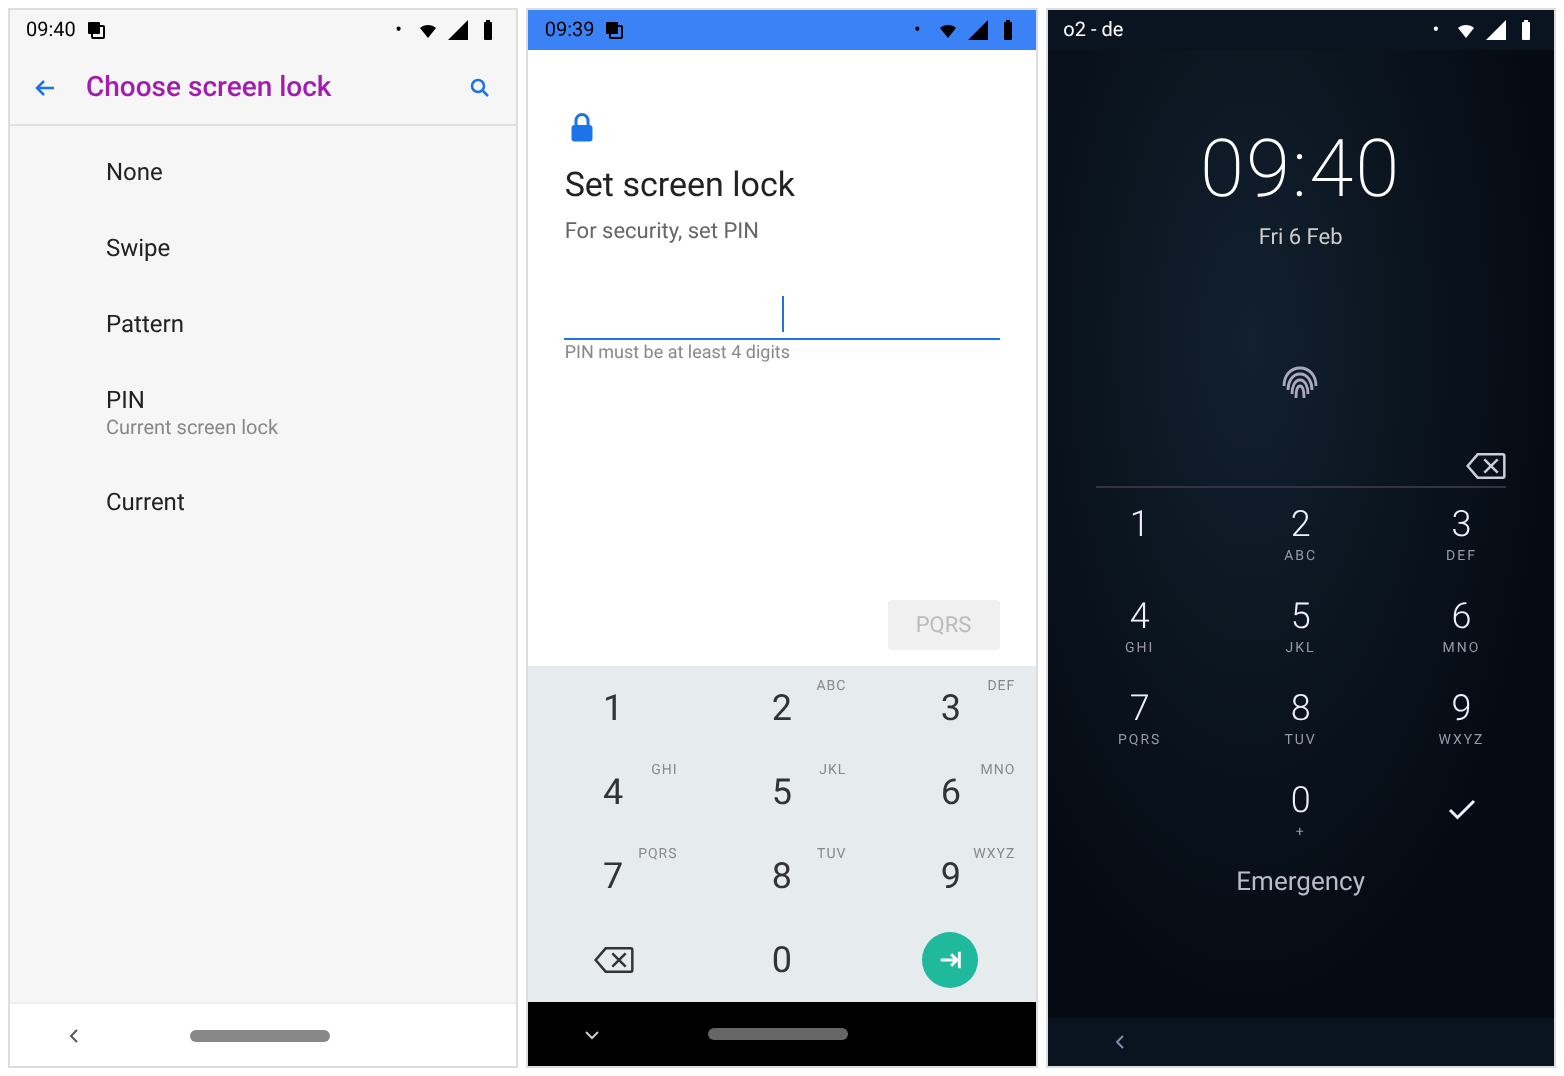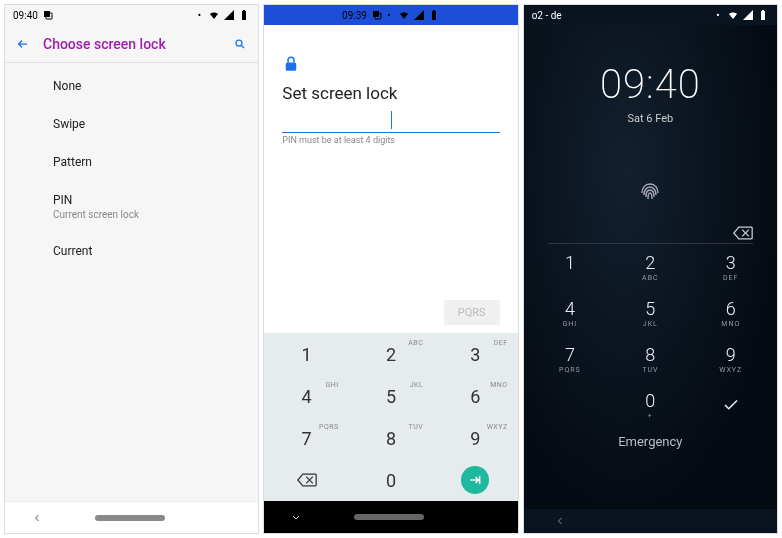--- a/index.html
+++ b/index.html
@@ -6,21 +6,21 @@
   body { width: 782px; height: 538px; background: #fff; display: flex; gap: 4px; padding: 4px; }
   .phone { flex: 1; height: 530px; border: 1px solid #ddd; background: #fff; display: flex; flex-direction: column; position: relative; overflow: hidden; }
   .phone.dark { background: #0a1420; color: #fff; justify-content: flex-end; }
   
   .status { height: 20px; display: flex; align-items: center; justify-content: space-between; padding: 0 8px; font-size: 10px; }
   .status .left { display: flex; align-items: center; gap: 4px; }
   .status .right { display: flex; align-items: center; gap: 3px; }
   .ic { width: 12px; height: 12px; display: inline-flex; align-items: center; justify-content: center; }
   .ic svg { width: 100%; height: 100%; }
   .phone.light .status { background: #f6f6f6; color: #000; }
-  .phone.white .status { background: #1d4ed8; color: #000; justify-content: center; }
+  .phone.white .status { background: #3b82f6; color: #000; }
   .phone.dark .status { background: transparent; color: #fff; }
 
   
   .p1-header { height: 38px; display: flex; align-items: center; padding: 0 12px; gap: 14px; border-bottom: 1px solid #e0e0e0; background:#f6f6f6;}
   .p1-header .back { color: #1a73e8; }
   .p1-header .title { flex: 1; color: #a21caf; font-size: 14px; font-weight: 500; }
   .p1-header .search { color: #1a73e8; }
   .p1-list { flex: 1; background: #f6f6f6; padding-top: 4px; }
   .p1-item { padding: 12px 0 12px 48px; font-size: 12px; color: #222; }
   .p1-item .sub { font-size: 10px; color: #888; margin-top: 2px; }
@@ -177,20 +177,21 @@
     </div>
   </div>
   <div class="p2-body">
     <span class="ic lockicon" style="width:18px;height:18px">
         <svg viewBox="0 0 24 24" fill="currentColor">
           <rect x="5" y="10" width="14" height="11" rx="2"></rect>
           <path d="M8 10V7a4 4 0 018 0v3" fill="none" stroke="currentColor" stroke-width="2"></path>
         </svg>
       </span>
     <div class="p2-title">Set screen lock</div>
+    <div class="p2-sub">For security, set PIN</div>
     <div class="pin-input">
         <div class="cursor"></div>
       </div>
     <div class="pin-hint">PIN must be at least 4 digits</div>
     <div class="btn-next">PQRS</div>
   </div>
   <div class="keypad">
     <div class="krow">
       <div class="key">
           <span>1</span>
@@ -285,21 +286,21 @@
       <span class="ic">
           <svg viewBox="0 0 24 24" fill="currentColor">
             <rect x="8" y="4" width="8" height="18" rx="1"></rect>
             <rect x="10" y="2" width="4" height="2"></rect>
           </svg>
         </span>
     </div>
   </div>
   <div class="p3-top">
     <div class="clock">09:40</div>
-    <div class="date">Sat 6 Feb</div>
+    <div class="date">Fri 6 Feb</div>
     <span class="ic fingerprint" style="width:24px;height:24px">
         <svg viewBox="0 0 24 24" fill="none" stroke="currentColor" stroke-width="1.4">
           <path d="M4 14c0-5 3-9 8-9s8 4 8 9"></path>
           <path d="M6 16c0-4 2-8 6-8s6 4 6 8"></path>
           <path d="M8 18c0-3 1-7 4-7s4 4 4 7"></path>
           <path d="M10 20c0-2 0-6 2-6s2 4 2 6"></path>
         </svg>
       </span>
     <div class="pin-dots">
         <div class="pin-line"></div>

